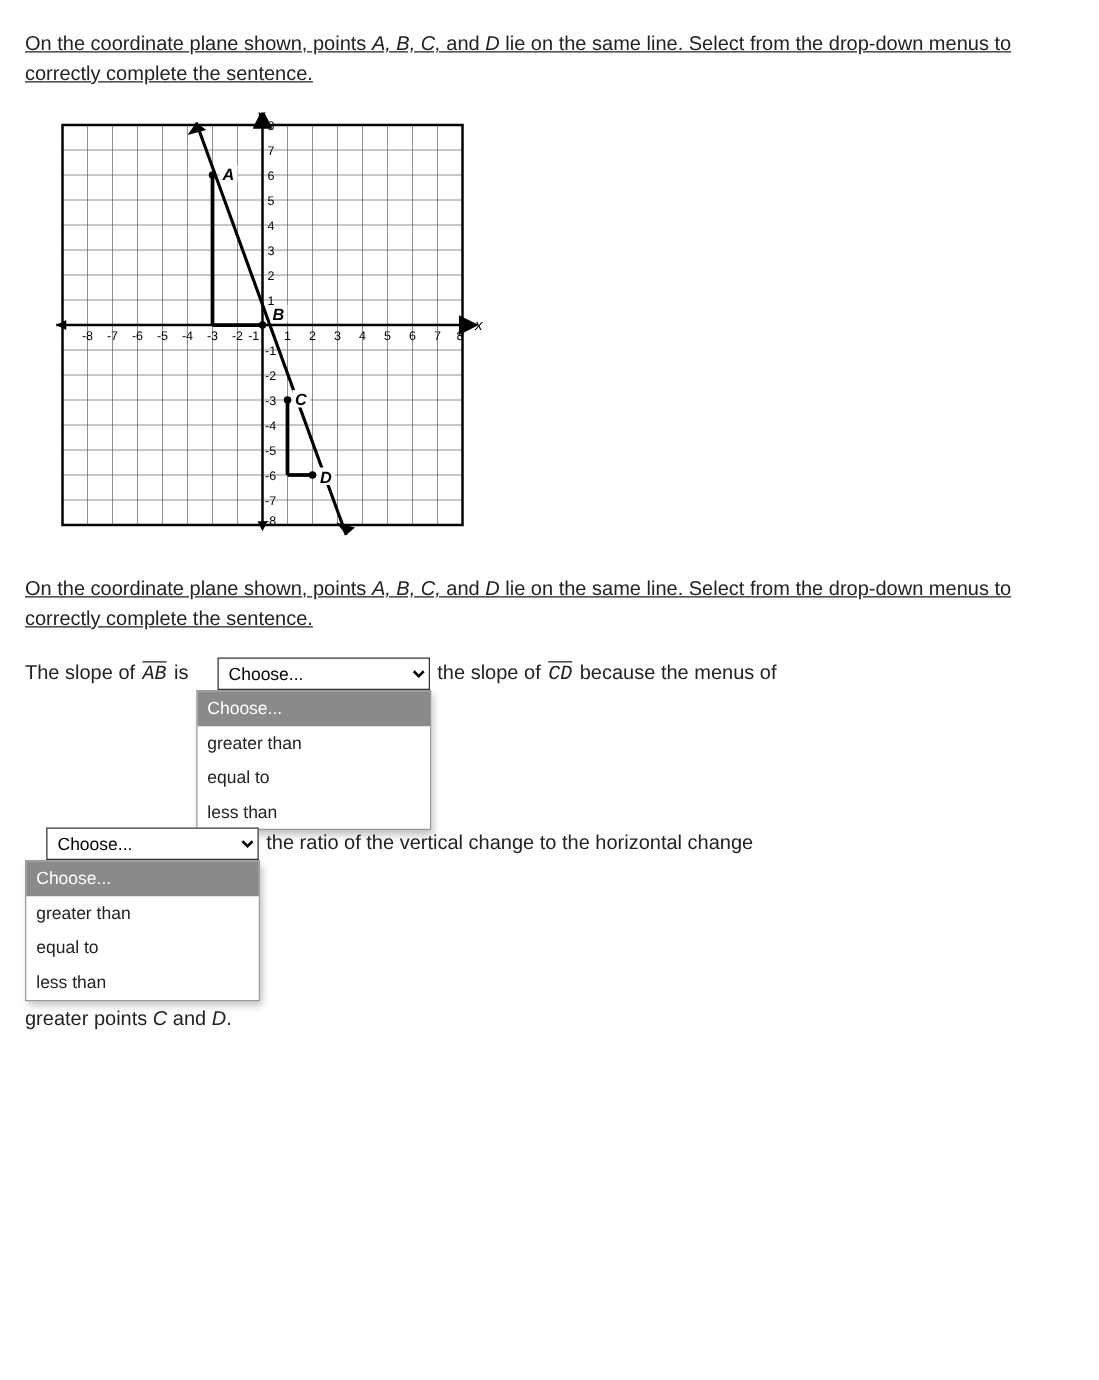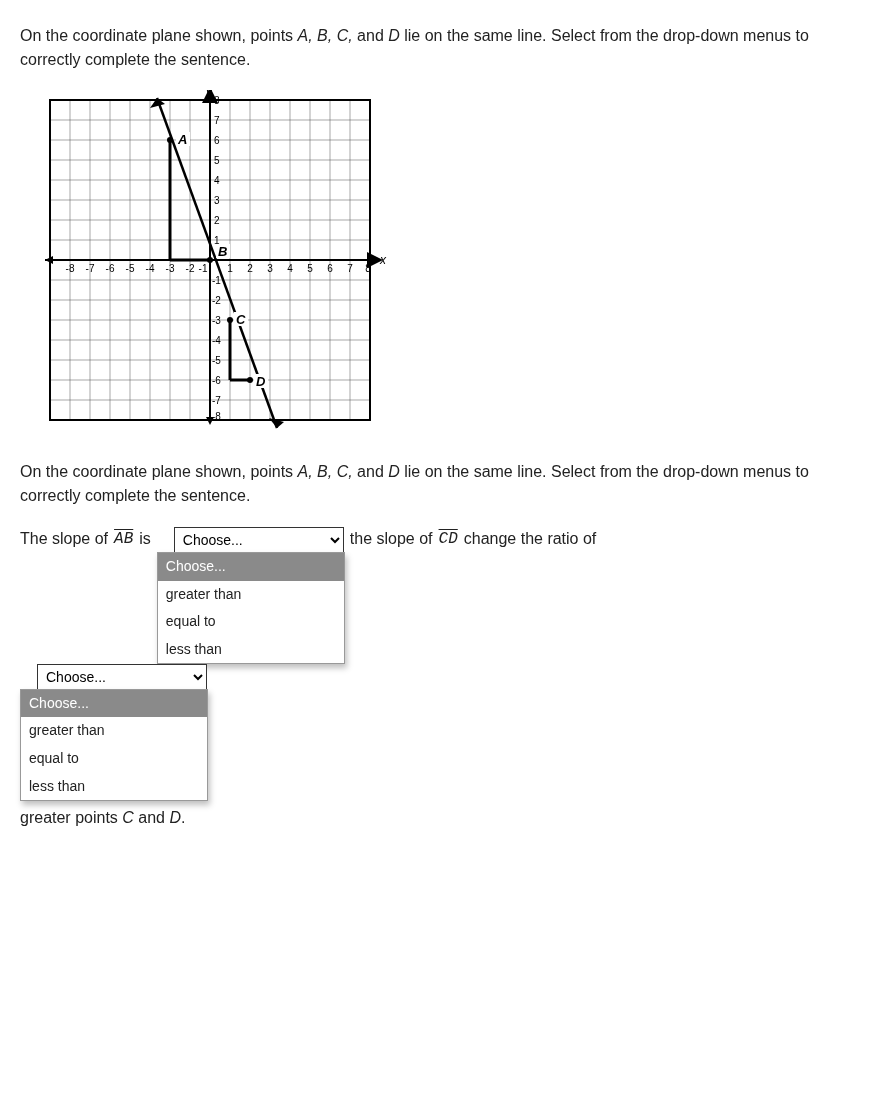--- a/index.html
+++ b/index.html
@@ -7,20 +7,21 @@
     font-size: 16px;
     color: #222;
     margin: 0;
     padding: 24px 20px;
     width: 879px;
     box-sizing: border-box;
     line-height: 1.5;
   }
   .prompt {
     margin-bottom: 18px;
+    text-decoration: underline;
   }
   .italic { font-style: italic; }
   .figure {
     margin: 10px 0 30px 0;
   }
   svg { display:block; }
   .sentence-block {
     margin-top: 14px;
     margin-bottom: 8px;
     line-height: 2.2;
@@ -219,35 +220,36 @@
       </select>
       <div class="dd-list">
         <div class="opt header">Choose...</div>
         <div class="opt">greater than</div>
         <div class="opt">equal to</div>
         <div class="opt">less than</div>
       </div>
     </span>
     <span> the slope of </span>
     <span class="overline">CD</span>
-    <span> change the ratio of</span>
+    <span> because the menus of</span>
   </div>
 </div>
 
 <div class="sentence-block after-list">
   <div class="sentence-row" style="margin-top:4px;">
     <span class="dropdown-wrap">
       <select class="choose">
         <option>Choose...</option>
       </select>
       <div class="dd-list">
         <div class="opt header">Choose...</div>
         <div class="opt">greater than</div>
         <div class="opt">equal to</div>
         <div class="opt">less than</div>
       </div>
     </span>
+    <span> the ratio of the vertical change to the horizontal change</span>
   </div>
 </div>
 
 <div class="sentence-block after-list-2">
   <span>greater points </span><span class="italic">C</span><span> and </span><span class="italic">D</span><span>.</span>
 </div>
 
 </body></html>

